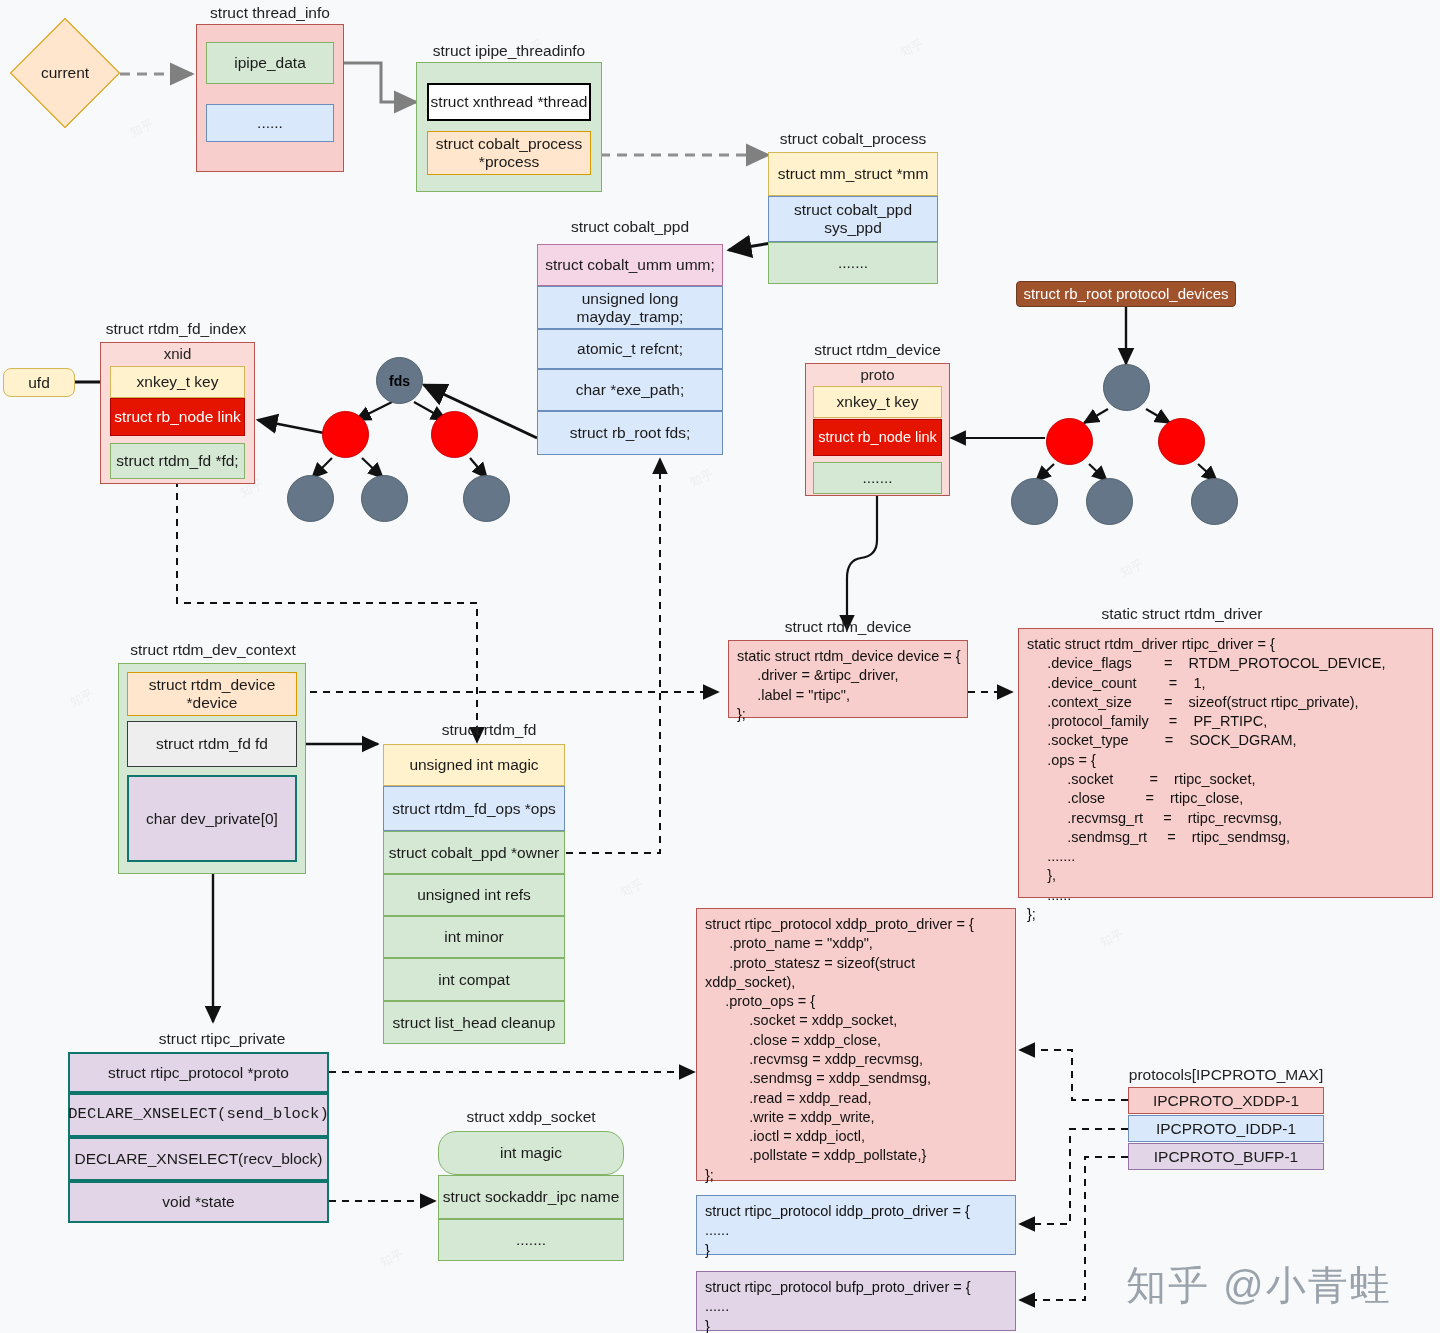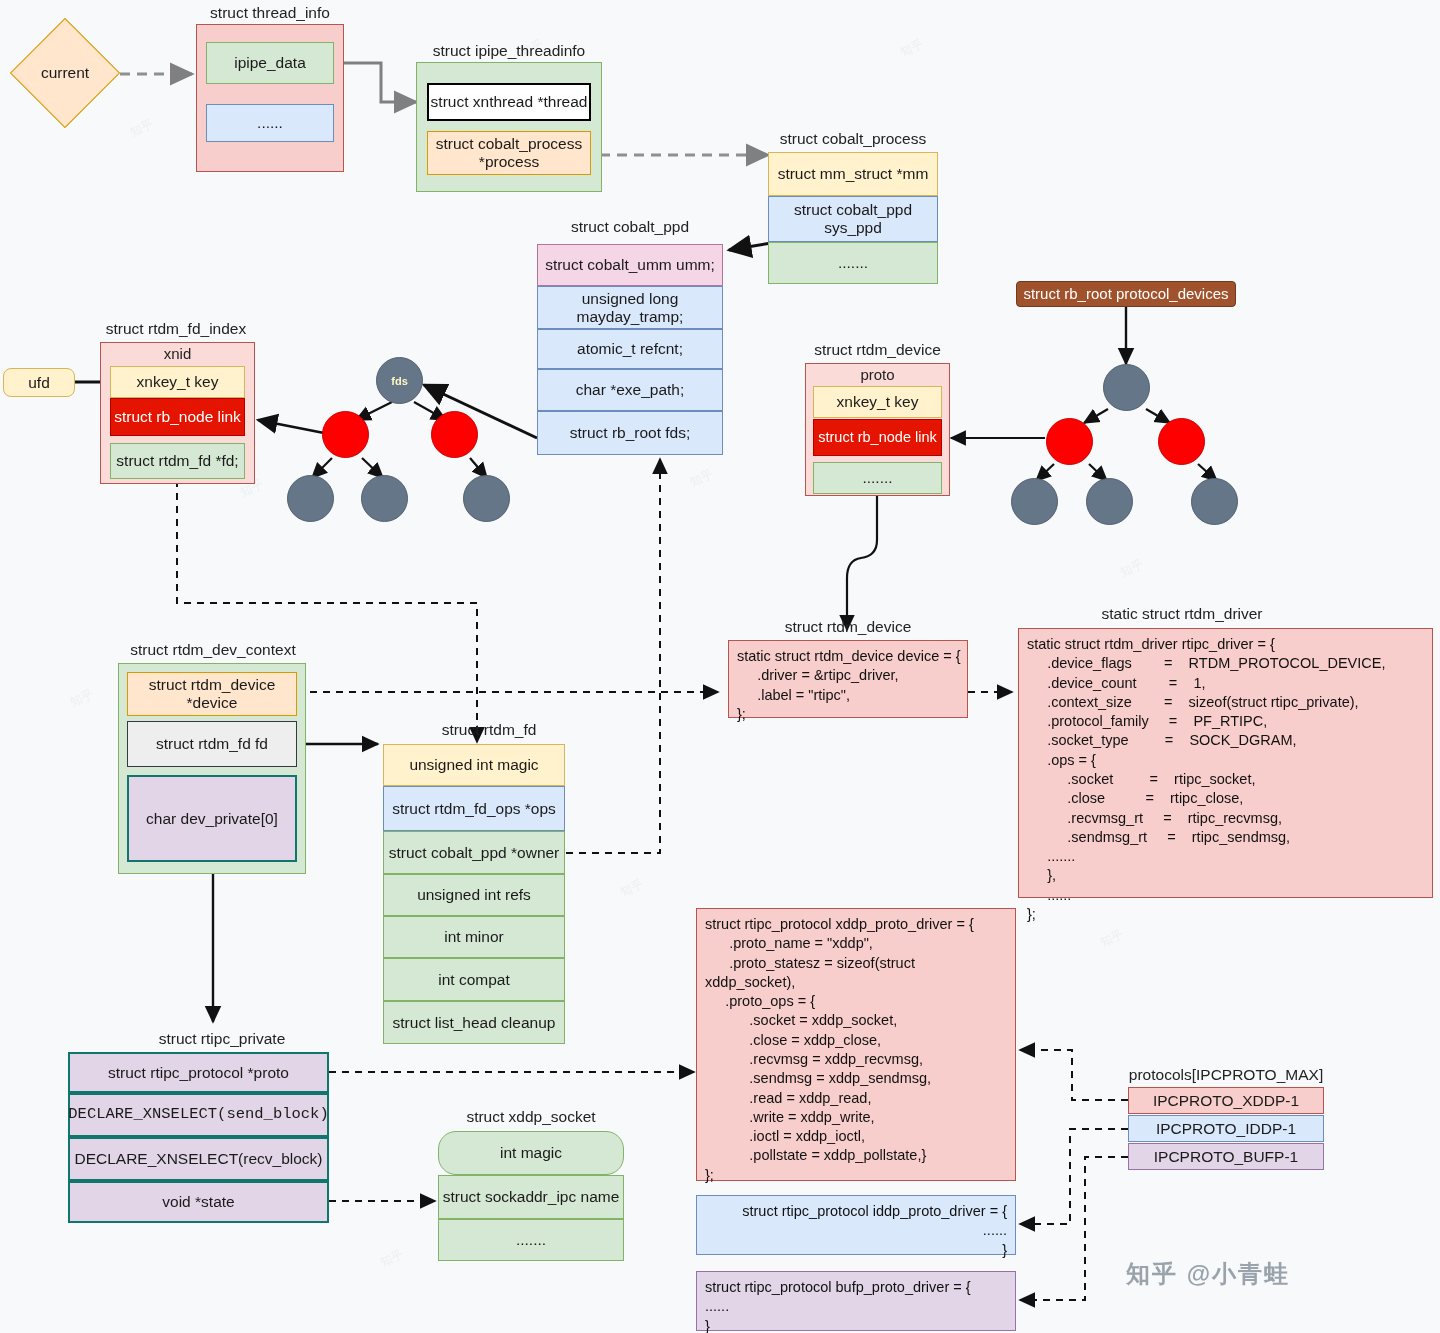--- a/index.html
+++ b/index.html
@@ -29,39 +29,39 @@
   .c-purple{background:#e1d5e7;border:2px solid #0f766e;}
   .c-white{background:#ffffff;border:2px solid #000000;}
   .c-grey{background:#eeeeee;border:1px solid #36393d;}
   .c-redfill{background:#e51400;border:1px solid #b20000;color:#ffffff;}
   .c-brown{background:#a0522d;border:1px solid #6d3b20;color:#ffffff;border-radius:4px;}
   .c-pink{background:#f5d6e6;border:1px solid #b5739d;}
 
   .code{position:absolute;box-sizing:border-box;background:#f8cecc;border:1px solid #b85450;
         font-family:"Liberation Sans","DejaVu Sans",sans-serif;font-size:14.5px;line-height:1.33;
         white-space:pre;padding:6px 8px;color:#111;}
-  .code.blue{background:#dae8fc;border-color:#6c8ebf;text-align:right;}
+  .code.blue{background:#dae8fc;border-color:#6c8ebf;}
   .code.purple{background:#e1d5e7;border-color:#9673a6;}
 
   .node{position:absolute;border-radius:50%;box-sizing:border-box;
         display:flex;align-items:center;justify-content:center;
-        font-size:11px;font-weight:bold;color:#fef9c3;}
+        font-size:14px;font-weight:bold;color:#000000;}
   .node.black{background:#647687;border:1px solid #51606e;}
   .node.red{background:#fe0000;border:1px solid #cc0000;}
 
   .diamond{position:absolute;background:#ffe6cc;border:1px solid #d79b00;
            width:78px;height:78px;transform:rotate(45deg);box-sizing:border-box;}
   .diamond-label{position:absolute;font-size:15.5px;display:flex;
                  align-items:center;justify-content:center;}
 
   .pill{position:absolute;box-sizing:border-box;border-radius:8px;
         background:#fff2cc;border:1px solid #d6b656;
         display:flex;align-items:center;justify-content:center;font-size:15.5px;}
 
-  .watermark{position:absolute;font-size:24px;color:#9aa3ab;font-weight:bold;
+  .watermark{position:absolute;font-size:40px;color:#9aa3ab;font-weight:normal;
              letter-spacing:2px;white-space:nowrap;text-align:center;}
   .wm-faint{position:absolute;font-size:12px;color:#eceff2;transform:rotate(-25deg);
             white-space:nowrap;}
 </style>
 </head>
 <body>
 
 <div id="canvas">
 
   <svg class="edges" viewBox="0 0 1440 1333">

